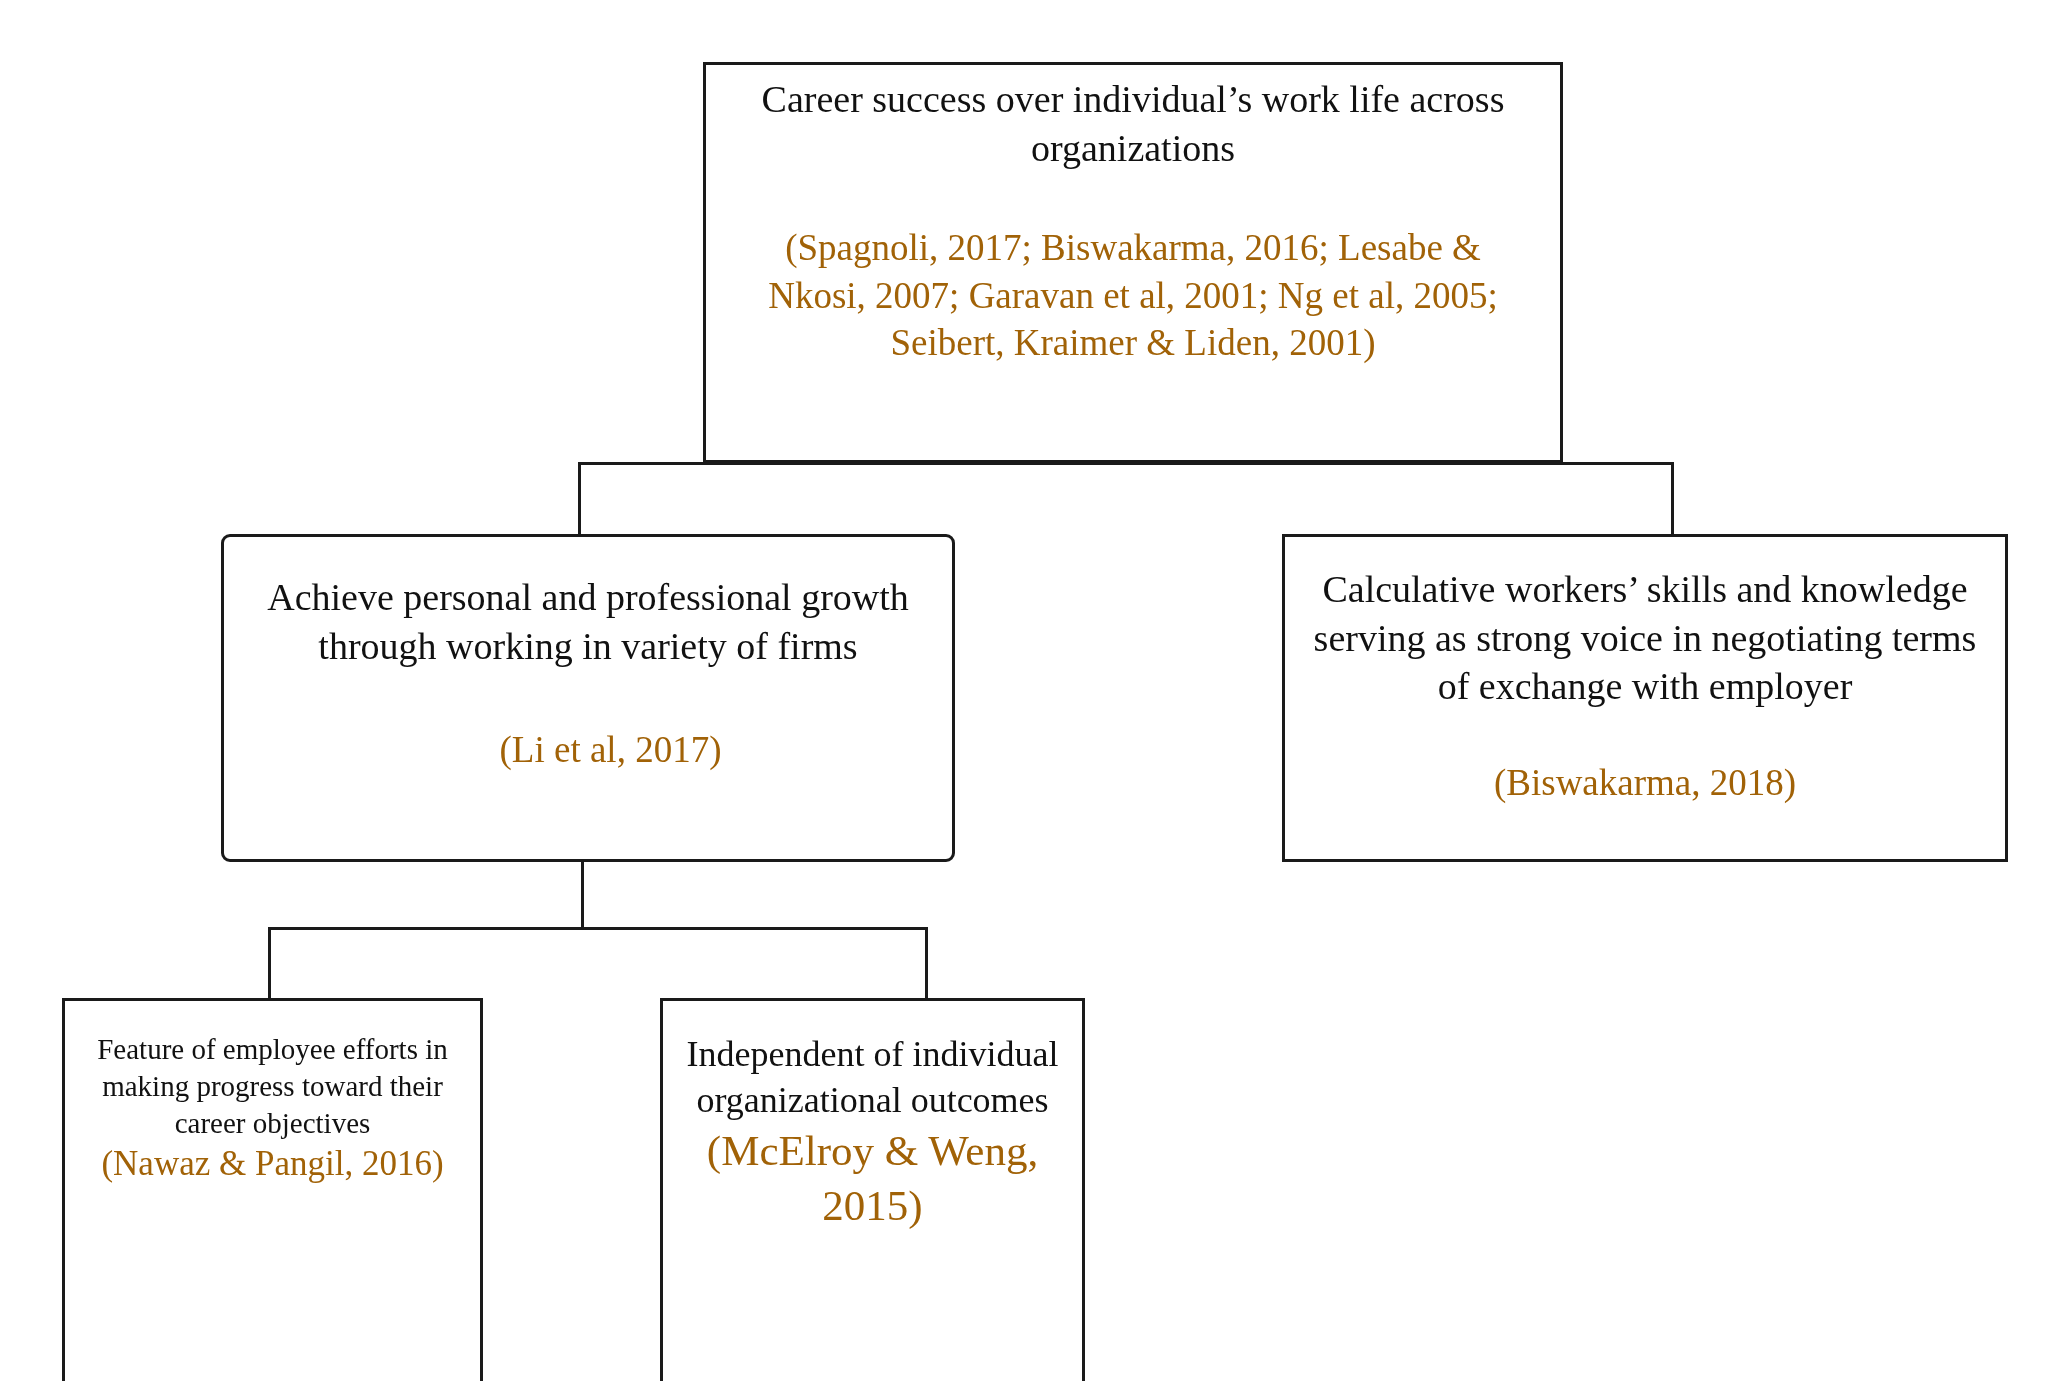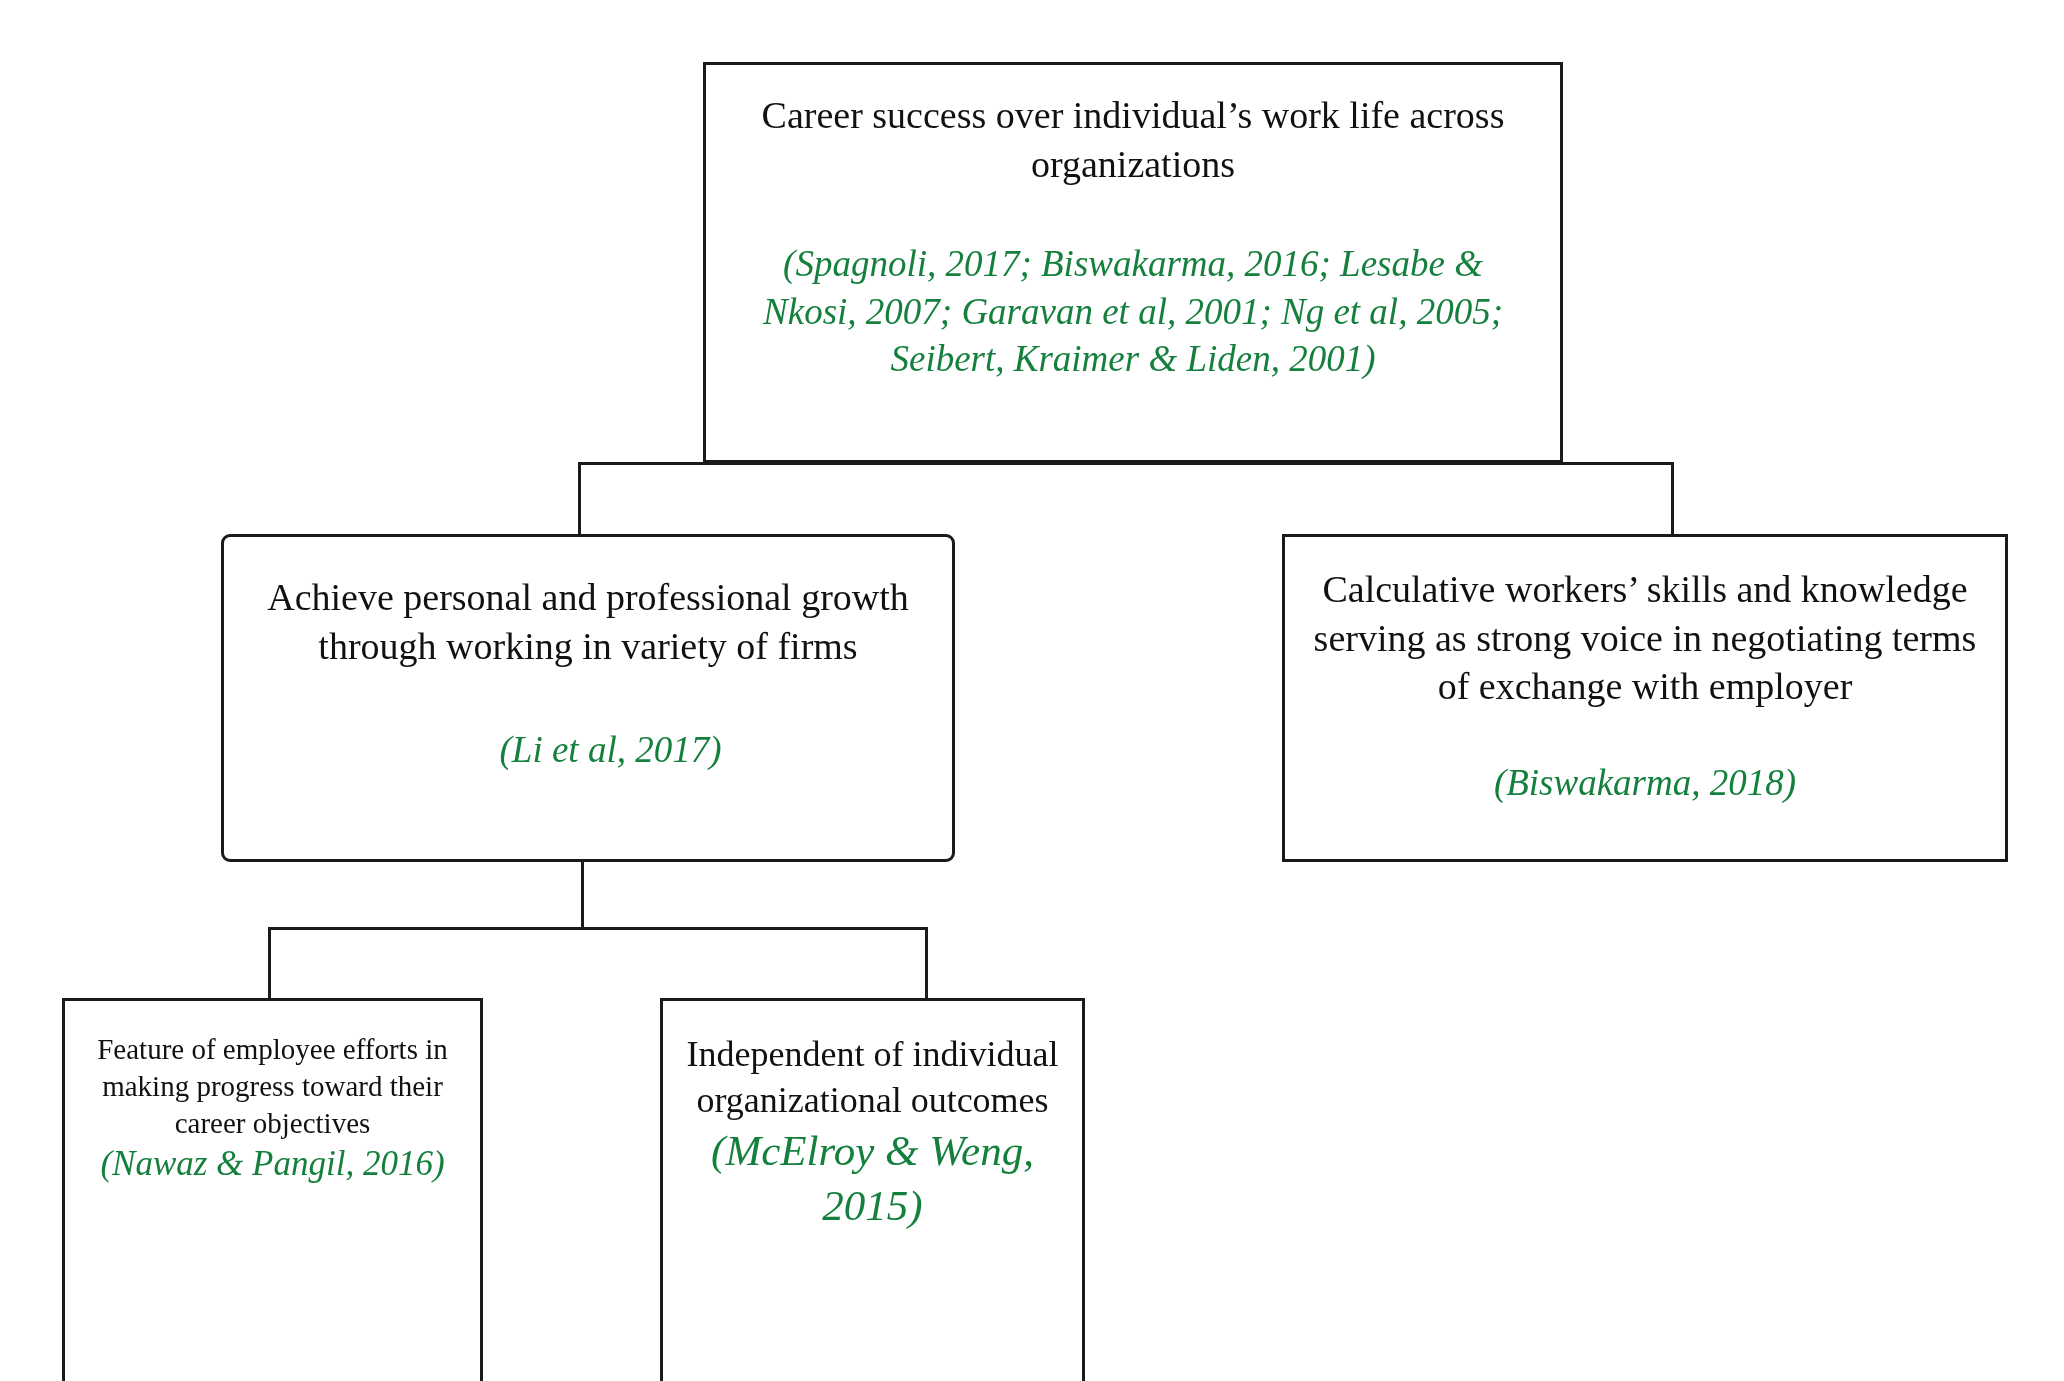--- a/index.html
+++ b/index.html
@@ -33,32 +33,31 @@
     text-align: center;
     z-index: 3;
   }
   .node-text {
     white-space: pre-line;
     line-height: 1.28;
     color: #111111;
   }
   .node-citation {
     white-space: pre-line;
-    font-style: italic;
     line-height: 1.28;
-    color: #15803d;
+    color: #a16207;
   }
 
   
   #node-root {
     left: 703px;
     top: 62px;
     width: 860px;
     height: 401px;
-    padding: 26px 34px 0 34px;
+    padding: 10px 34px 0 34px;
   }
   #node-root .node-text { font-size: 38px; }
   #node-root .node-citation { font-size: 37px; margin-top: 52px; }
 
   
   #node-growth {
     left: 221px;
     top: 534px;
     width: 734px;
     height: 328px;

